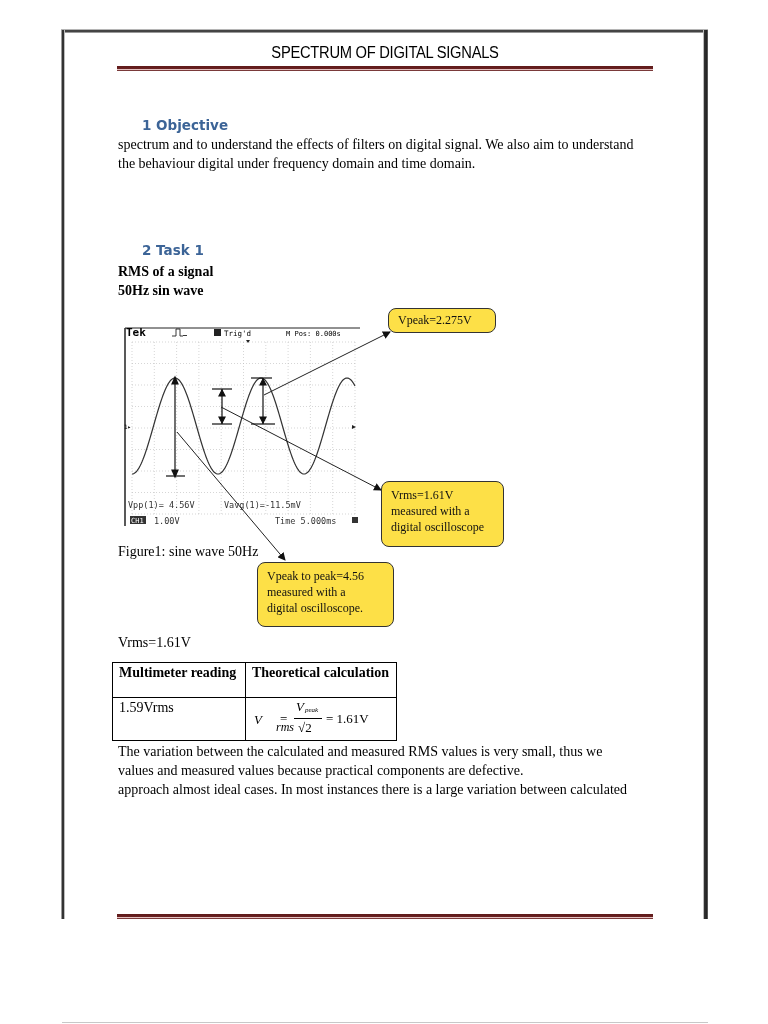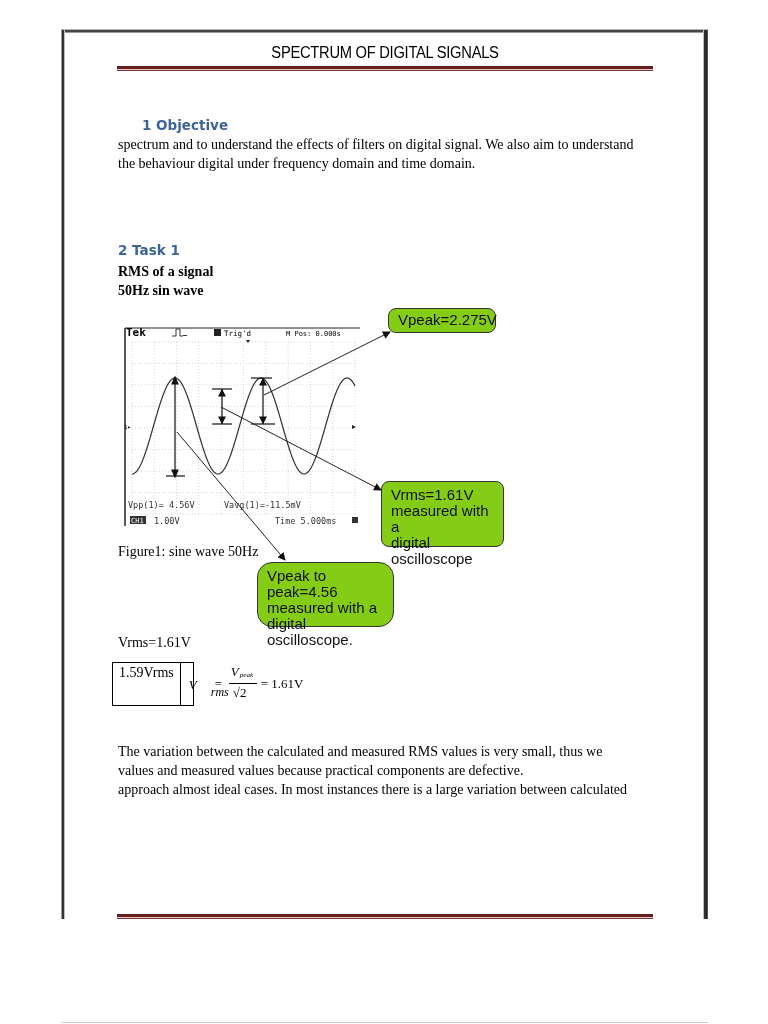--- a/index.html
+++ b/index.html
@@ -36,22 +36,22 @@
   .heading {
     position: absolute; left: 118px; font-family: "DejaVu Sans", sans-serif;
     font-weight: bold; font-size: 13.5px; color: #3c6497;
   }
   .para {
     position: absolute; left: 118px; width: 540px; font-size: 14px; line-height: 19px;
   }
   .bold { font-weight: bold; }
   .abs { position: absolute; }
   .callout {
-    position: absolute; border: 1px solid #333; border-radius: 8px; background: #84cc16;
-    font-family: Liberation Sans, sans-serif; font-size: 15px; line-height: 16px;
+    position: absolute; border: 1px solid #333; border-radius: 8px; background: #fde047;
+    font-family: Liberation Serif, serif; font-size: 12px; line-height: 16px;
     padding: 4px 8px; box-sizing: border-box; color: #111;
   }
   .scope {
     position: absolute; left: 120px; top: 326px; width: 240px; height: 205px;
   }
   table.results {
     position: absolute; left: 112px; top: 662px; border-collapse: collapse;
     font-size: 14px;
   }
   table.results td, table.results th {
@@ -71,21 +71,21 @@
 
 <div class="doc-title">SPECTRUM OF DIGITAL SIGNALS</div>
 <div class="rule" style="top:66px;"></div>
 
 <div class="heading" style="top:117px;margin-left:24px;">1 Objective</div>
 <div class="para" style="top:135px;">
   <div>spectrum and to understand the effects of filters on digital signal. We also aim to understand</div>
   <div>the behaviour digital under frequency domain and time domain.</div>
 </div>
 
-<div class="heading" style="top:242px;">2 Task 1</div>
+<div class="heading" style="top:242px;margin-left:24px;">2 Task 1</div>
 <div class="para bold" style="top:262px;">RMS of a signal</div>
 <div class="para bold" style="top:281px;">50Hz sin wave</div>
 
 <svg class="scope" viewBox="0 0 240 205" xmlns="http://www.w3.org/2000/svg">
 
   <line x1="5" y1="2" x2="5" y2="200" stroke="#222" stroke-width="1.5"></line>
   <line x1="5" y1="2" x2="240" y2="2" stroke="#222" stroke-width="1"></line>
 
   <text x="6" y="10" font-size="11" font-weight="bold" font-family="Liberation Serif, serif">Tek</text>
   <path d="M52 10 L56 10 L56 3 L60 3 L60 10 L63 10 M63 10 q1 -2 2 0 q1 -2 2 0" fill="none" stroke="#222" stroke-width="0.9"></path>
@@ -162,31 +162,35 @@
 </svg>
 
 <div class="callout" style="left:388px;top:308px;width:108px;height:25px;padding:3px 9px;">
   <span>Vpeak=2.275V</span>
 </div>
 <div class="callout" style="left:381px;top:481px;width:123px;height:66px;padding:5px 9px;">
   <div>Vrms=1.61V</div>
   <div>measured with a</div>
   <div>digital oscilloscope</div>
 </div>
-<div class="callout" style="left:257px;top:562px;width:137px;height:65px;padding:5px 9px;border-radius:15px;">
+<div class="callout" style="left:257px;top:562px;width:137px;height:65px;padding:5px 9px;">
   <div>Vpeak to peak=4.56</div>
   <div>measured with a</div>
   <div>digital oscilloscope.</div>
 </div>
 
 <div class="para" style="top:542px;">Figure1: sine wave 50Hz</div>
 <div class="para" style="top:633px;">Vrms=1.61V</div>
 
 <table class="results">
   <tbody>
+      <tr>
+    <th style="width:120px;">Multimeter reading</th>
+    <th style="width:138px;">Theoretical calculation</th>
+  </tr>
   <tr>
     <td>1.59Vrms</td>
     <td>
       <div class="formula" style="height:38px;">
         <span class="abs" style="left:2px;top:12px;">V</span>
         <span class="abs" style="left:11px;top:20px;font-size:12px;padding-left:13px;">rms</span>
         <span class="abs" style="left:28px;top:11px;font-style:normal;">=</span>
         <span class="abs" style="left:44px;top:-1px;">V</span>
         <span class="abs" style="left:53px;top:6px;font-size:7px;">peak</span>
         <span class="abs" style="left:42px;top:18px;width:28px;border-top:1px solid #000;"></span>

